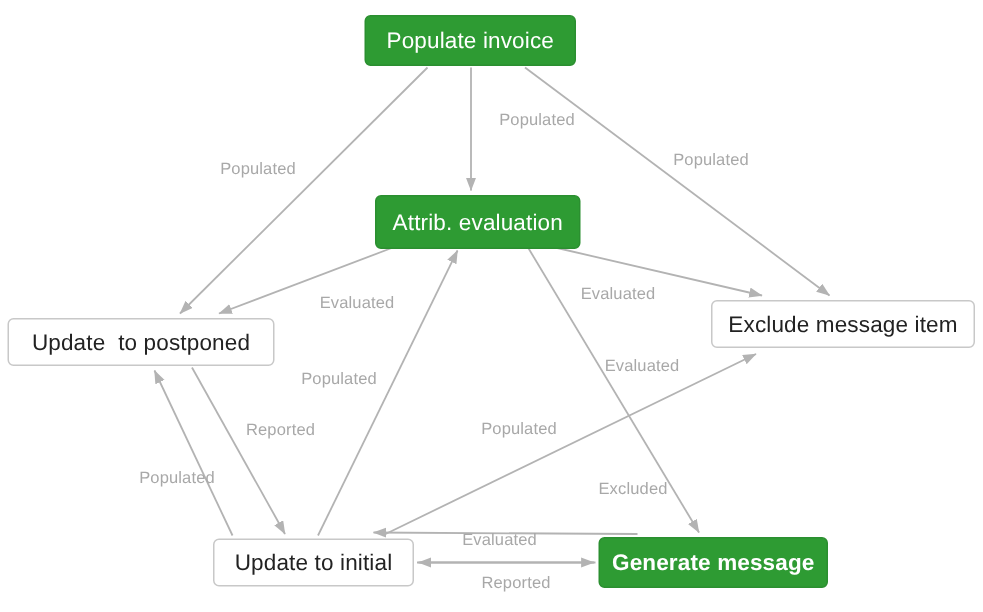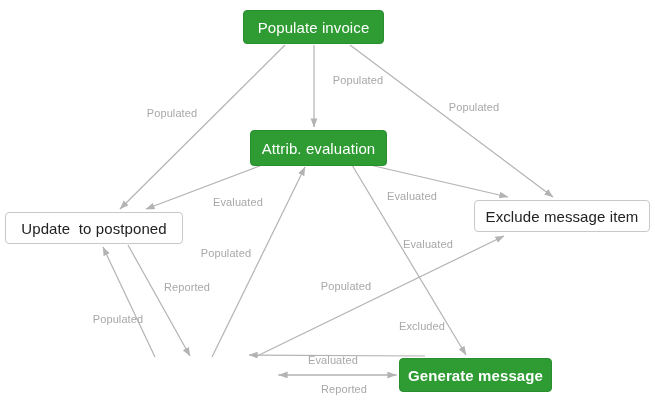--- a/index.html
+++ b/index.html
@@ -82,20 +82,21 @@
   </svg>
 
   <div class="node green" style="left:243px;top:10px;width:141px;height:34px;">Populate invoice</div>
 
   <div class="node green" style="left:250px;top:130px;width:137px;height:36px;">Attrib. evaluation</div>
 
   <div class="node white" style="left:5px;top:212px;width:178px;height:32px;">Update  to postponed</div>
 
   <div class="node white" style="left:474px;top:200px;width:176px;height:32px;">Exclude message item</div>
 
+  <div class="node white" style="left:142px;top:359px;width:134px;height:32px;">Update to initial</div>
 
   <div class="node green" style="left:399px;top:358px;width:153px;height:34px;font-weight:bold;">Generate message</div>
 
   <div class="edge-label" style="left:172px;top:113px;">Populated</div>
   <div class="edge-label" style="left:358px;top:80px;">Populated</div>
   <div class="edge-label" style="left:474px;top:107px;">Populated</div>
   <div class="edge-label" style="left:238px;top:202px;">Evaluated</div>
   <div class="edge-label" style="left:412px;top:196px;">Evaluated</div>
   <div class="edge-label" style="left:428px;top:244px;">Evaluated</div>
   <div class="edge-label" style="left:226px;top:253px;">Populated</div>

